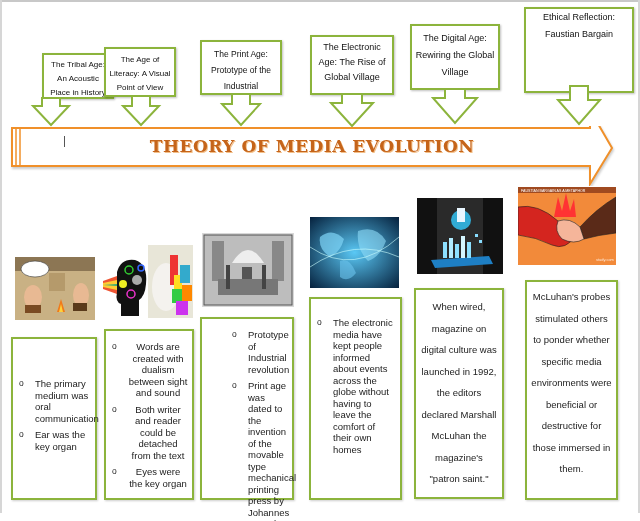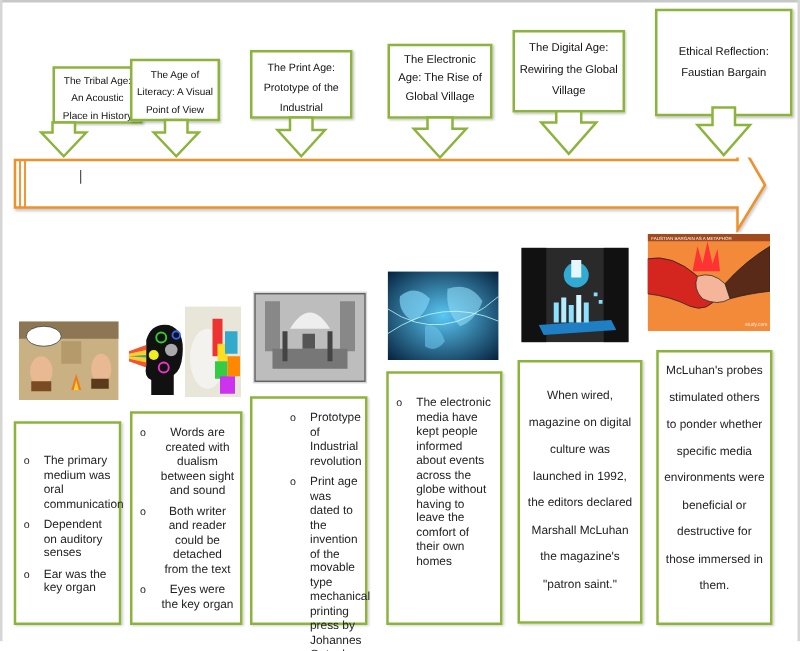--- a/index.html
+++ b/index.html
@@ -72,35 +72,36 @@
 <div class="callout" style="left:410px;top:24px;width:90px;height:103px;">
   <div class="box" style="left:0;top:0;width:90px;height:66px;padding-top:4px;line-height:17px;font-size:9px;">
     <span>The Digital Age: Rewiring the Global Village</span>
   </div>
   <svg width="90" height="38" style="left:0;top:65px;">
     <polygon points="35,0 55,0 55,9 67,9 45,34 23,9 35,9" fill="#fff" stroke="#8cb43c" stroke-width="2"></polygon>
   </svg>
 </div>
 
 <div class="callout" style="left:524px;top:7px;width:110px;height:120px;">
-  <div class="box" style="left:0;top:0;width:110px;height:86px;padding-top:24px;line-height:17px;font-size:9px;">
+  <div class="box" style="left:0;top:0;width:110px;height:86px;padding-top:0;line-height:17px;font-size:9px;">
     <span>Ethical Reflection: Faustian Bargain</span>
   </div>
   <svg width="110" height="42" style="left:0;top:79px;">
     <polygon points="46,0 64,0 64,14 76,14 55,38 34,14 46,14" fill="#fff" stroke="#8cb43c" stroke-width="2"></polygon>
   </svg>
 </div>
 
 <div class="timeline">
   <svg width="610" height="60">
     <polygon points="4,2 582,2 582,-16 604,22 582,58 582,40 4,40" fill="#fff" stroke="#f0902a" stroke-width="2" style="filter:drop-shadow(1px 2px 1px rgba(0,0,0,0.2))"></polygon>
     <line x1="8" y1="2" x2="8" y2="40" stroke="#f0902a" stroke-width="1.5"></line>
     <line x1="12" y1="2" x2="12" y2="40" stroke="#f0902a" stroke-width="1.5"></line>
   </svg>
   <div class="cursor"></div>
+  <div class="timeline-title">THEORY OF MEDIA EVOLUTION</div>
 </div>
 
 <div class="pic" style="left:15px;top:257px;width:80px;height:63px;">
   <svg viewBox="0 0 80 63">
     <rect width="80" height="63" fill="#c9b184"></rect>
     <rect width="80" height="14" fill="#8c7654"></rect>
     <ellipse cx="20" cy="12" rx="14" ry="8" fill="#fff" stroke="#333" stroke-width="0.6"></ellipse>
     <rect x="34" y="16" width="16" height="18" fill="#b59a6b"></rect>
     <ellipse cx="18" cy="40" rx="9" ry="12" fill="#e8b993"></ellipse>
     <rect x="10" y="48" width="16" height="8" fill="#7a4a22"></rect>
@@ -194,24 +195,23 @@
     <rect width="98" height="6" fill="#a04a20"></rect>
     <text x="3" y="5" font-size="3.6" fill="#fff" font-family="Liberation Sans, sans-serif">FAUSTIAN BARGAIN AS A METAPHOR</text>
     <polygon points="36,30 40,10 44,24 48,6 52,24 56,12 58,30" fill="#f33"></polygon>
     <path d="M0,20 Q20,16 40,34 L58,48 Q48,64 34,58 Q18,50 0,48 Z" fill="#d4251f" stroke="#222" stroke-width="0.6"></path>
     <path d="M98,10 L98,46 Q80,48 66,52 L62,40 Q78,22 98,10 Z" fill="#5a2a18" stroke="#222" stroke-width="0.6"></path>
     <path d="M62,40 Q52,30 40,34 Q36,44 44,52 Q56,58 66,52 Z" fill="#f5b59a" stroke="#222" stroke-width="0.6"></path>
     <text x="78" y="74" font-size="4" fill="#fff" opacity="0.8" font-family="Liberation Sans, sans-serif">study.com</text>
   </svg>
 </div>
 
-<div class="info" style="left:11px;top:337px;width:86px;height:163px;padding-top:24px;">
+<div class="info" style="left:11px;top:337px;width:86px;height:163px;padding-top:39px;">
   <ul>
     <li>The primary medium was oral communication</li>
-    <li>Dependent on auditory senses</li>
     <li>Ear was the key organ</li>
   </ul>
 </div>
 
 <div class="info" style="left:104px;top:329px;width:90px;height:171px;padding-top:10px;text-align:center;">
   <ul>
     <li>Words are created with dualism between sight and sound</li>
     <li>Both writer and reader could be detached from the text</li>
     <li>Eyes were the key organ</li>
   </ul>
@@ -223,19 +223,19 @@
     <li>Print age was dated to the invention of the movable type mechanical printing press by Johannes Gutenberg</li>
   </ul>
 </div>
 
 <div class="info" style="left:309px;top:297px;width:93px;height:203px;padding-top:18px;">
   <ul>
     <li>The electronic media have kept people informed about events across the globe without having to leave the comfort of their own homes</li>
   </ul>
 </div>
 
-<div class="info" style="left:414px;top:288px;width:100px;height:211px;padding-top:16px;">
+<div class="info" style="left:414px;top:288px;width:90px;height:211px;padding-top:6px;">
   <p>When wired, magazine on digital culture was launched in 1992, the editors declared Marshall McLuhan the magazine's "patron saint."</p>
 </div>
 
 <div class="info" style="left:525px;top:280px;width:93px;height:220px;padding-top:4px;">
   <p>McLuhan's probes stimulated others to ponder whether specific media environments were beneficial or destructive for those immersed in them.</p>
 </div>
 
 </body></html>

